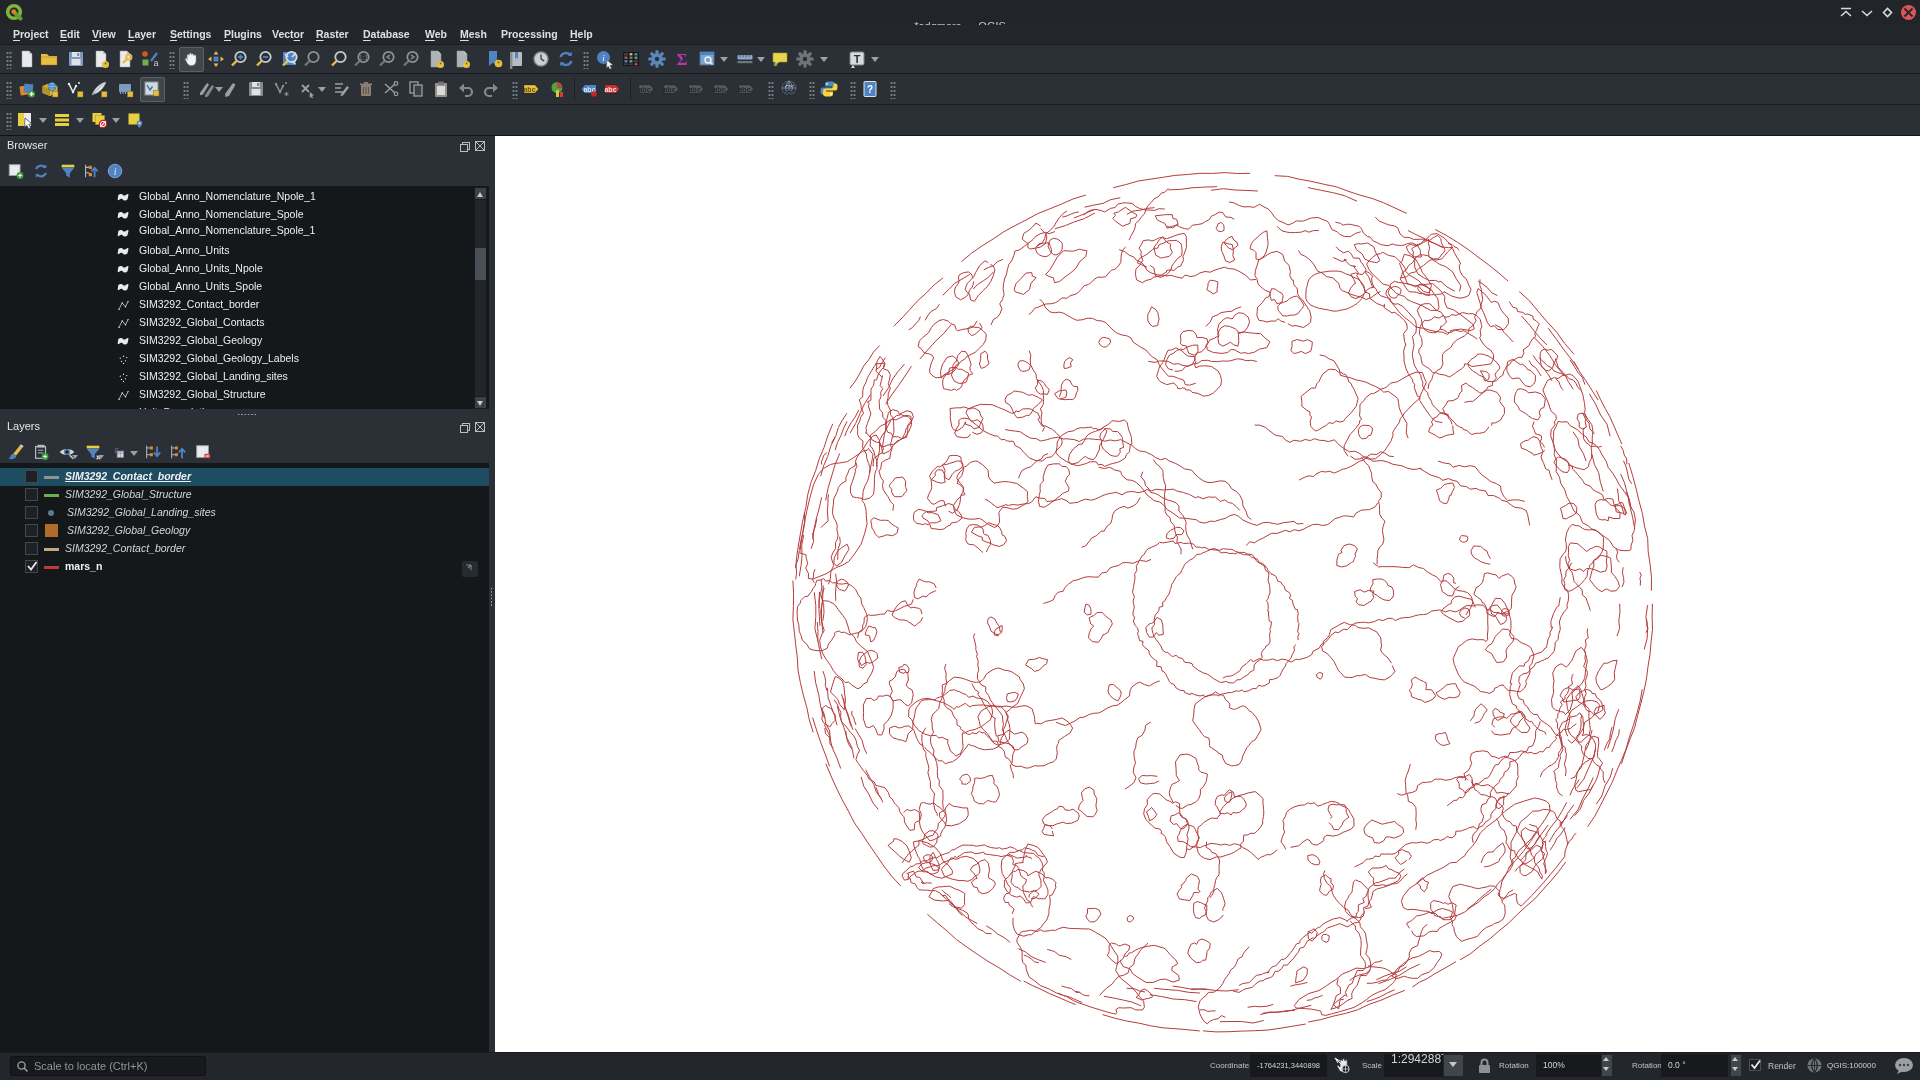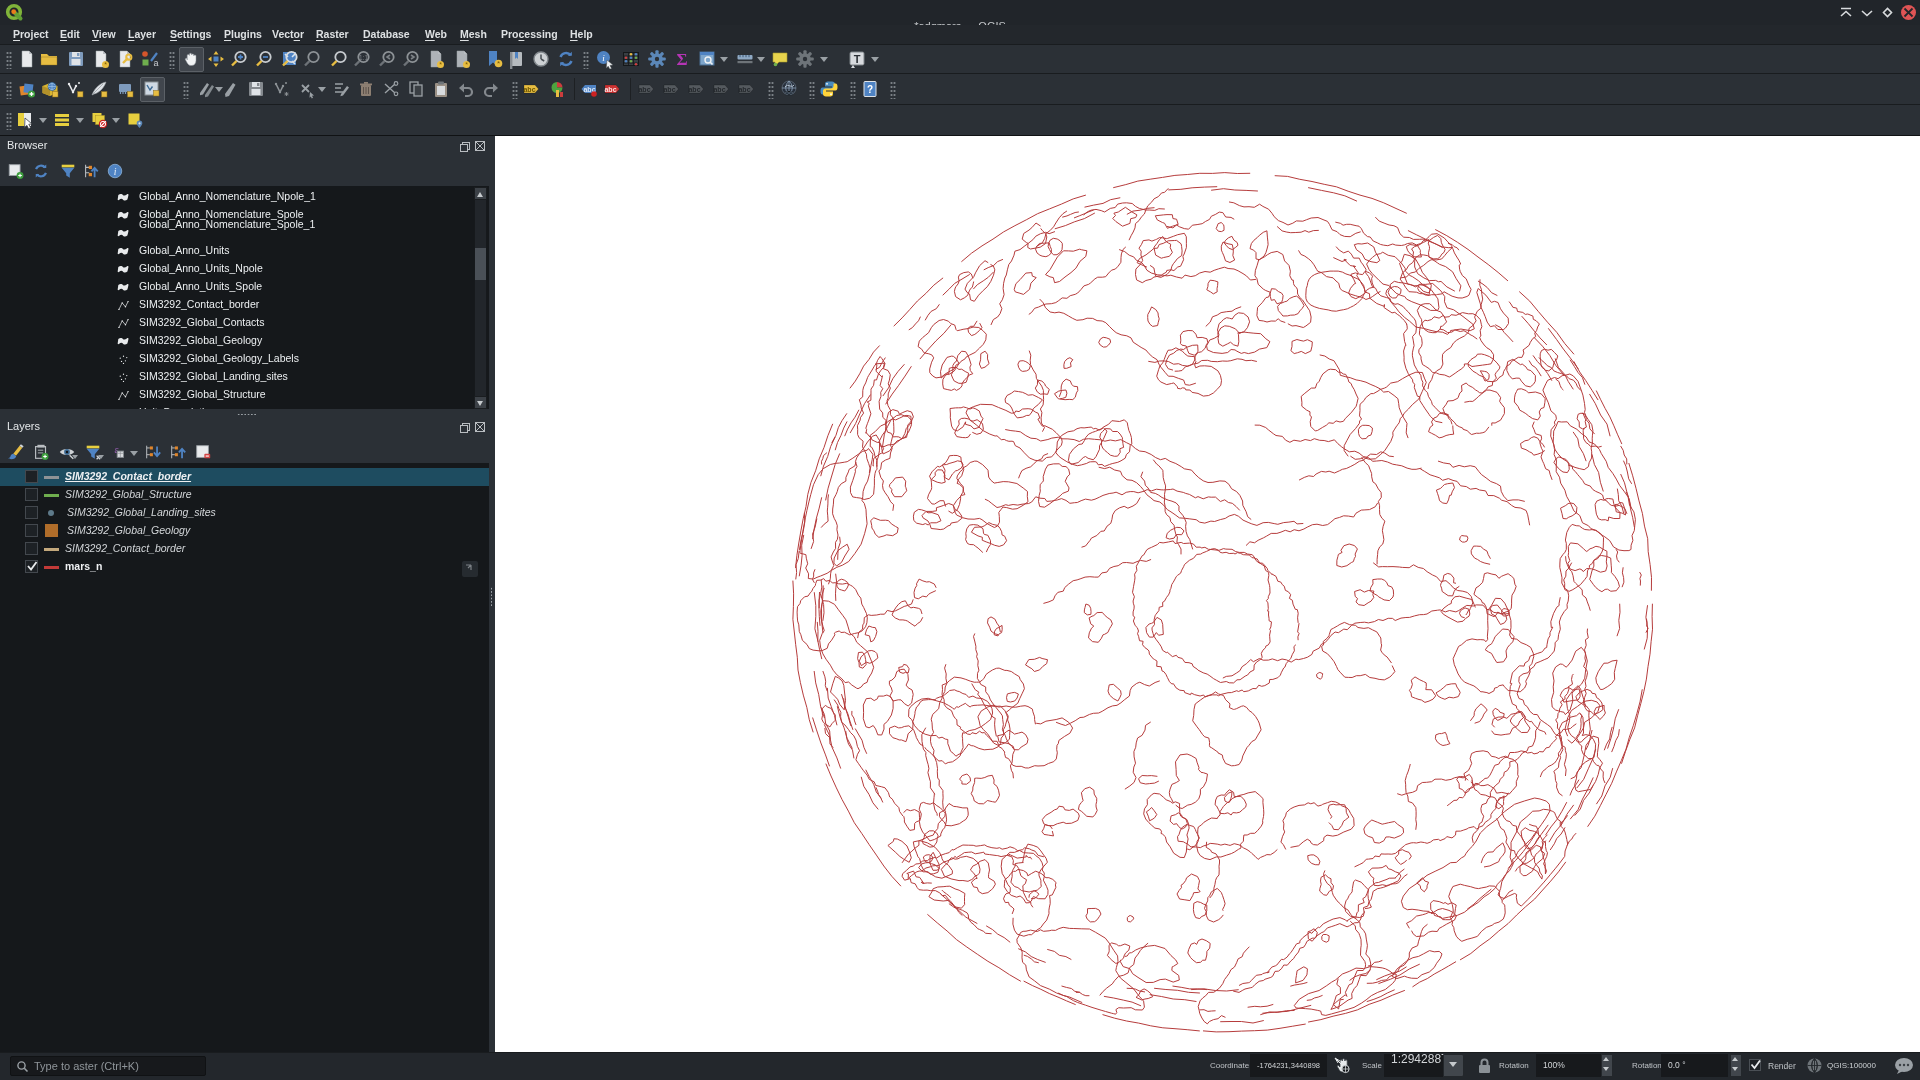--- a/index.html
+++ b/index.html
@@ -478,21 +478,21 @@
         <path d="M2,6 C5,3.5 8,4.5 9,6 C10,7.5 13,7.5 15,5.5 C17,4 18,5 17.5,7 L16,13 C13,15.5 10,14.5 9,13 C8,11.5 5,11.5 3.5,13.5 C2,15 0.5,14 1.2,12 Z" fill="#e8eaec"></path>
       </svg></div>
 <div class="titem" style="left:139px;top:54px">Global_Anno_Nomenclature_Npole_1</div>
 <div class="abs" style="left:117px;top:72px;width:14px;height:14px;overflow:hidden"><svg width="13" height="13" viewBox="0 0 20 20">
         <path d="M2,6 C5,3.5 8,4.5 9,6 C10,7.5 13,7.5 15,5.5 C17,4 18,5 17.5,7 L16,13 C13,15.5 10,14.5 9,13 C8,11.5 5,11.5 3.5,13.5 C2,15 0.5,14 1.2,12 Z" fill="#e8eaec"></path>
       </svg></div>
 <div class="titem" style="left:139px;top:72px">Global_Anno_Nomenclature_Spole</div>
 <div class="abs" style="left:117px;top:90px;width:14px;height:14px;overflow:hidden"><svg width="13" height="13" viewBox="0 0 20 20">
         <path d="M2,6 C5,3.5 8,4.5 9,6 C10,7.5 13,7.5 15,5.5 C17,4 18,5 17.5,7 L16,13 C13,15.5 10,14.5 9,13 C8,11.5 5,11.5 3.5,13.5 C2,15 0.5,14 1.2,12 Z" fill="#e8eaec"></path>
       </svg></div>
-<div class="titem" style="left:139px;top:82px">Global_Anno_Nomenclature_Spole_1</div>
+<div class="titem" style="left:139px;top:88px">Global_Anno_Nomenclature_Spole_1</div>
 <div class="abs" style="left:117px;top:108px;width:14px;height:14px;overflow:hidden"><svg width="13" height="13" viewBox="0 0 20 20">
         <path d="M2,6 C5,3.5 8,4.5 9,6 C10,7.5 13,7.5 15,5.5 C17,4 18,5 17.5,7 L16,13 C13,15.5 10,14.5 9,13 C8,11.5 5,11.5 3.5,13.5 C2,15 0.5,14 1.2,12 Z" fill="#e8eaec"></path>
       </svg></div>
 <div class="titem" style="left:139px;top:108px">Global_Anno_Units</div>
 <div class="abs" style="left:117px;top:126px;width:14px;height:14px;overflow:hidden"><svg width="13" height="13" viewBox="0 0 20 20">
         <path d="M2,6 C5,3.5 8,4.5 9,6 C10,7.5 13,7.5 15,5.5 C17,4 18,5 17.5,7 L16,13 C13,15.5 10,14.5 9,13 C8,11.5 5,11.5 3.5,13.5 C2,15 0.5,14 1.2,12 Z" fill="#e8eaec"></path>
       </svg></div>
 <div class="titem" style="left:139px;top:126px">Global_Anno_Units_Npole</div>
 <div class="abs" style="left:117px;top:144px;width:14px;height:14px;overflow:hidden"><svg width="13" height="13" viewBox="0 0 20 20">
         <path d="M2,6 C5,3.5 8,4.5 9,6 C10,7.5 13,7.5 15,5.5 C17,4 18,5 17.5,7 L16,13 C13,15.5 10,14.5 9,13 C8,11.5 5,11.5 3.5,13.5 C2,15 0.5,14 1.2,12 Z" fill="#e8eaec"></path>
@@ -1103,21 +1103,21 @@
 <path d="M1125.2,789.0 L1129.9,785.9 L1134.1,782.4 L1136.0,777.5 L1133.2,772.3 L1133.8,767.1 L1135.5,763.2 L1134.1,756.9 L1133.9,751.6 L1135.7,747.3 L1136.2,742.9 L1137.6,738.0 L1142.1,735.3 L1145.0,730.1 L1145.5,725.4 L1150.4,722.2"></path>
 </svg>
 </div>
 <div id="statusbar">
   <div class="abs" style="left:0;top:0;width:1920px;height:1px;background:#191c1f"></div>
   <div class="abs" style="left:10px;top:4px;width:196px;height:20px;background:#17191c;border:1px solid #101214;border-radius:2px"></div>
   <svg class="abs" style="left:16px;top:8px" width="13" height="13" viewBox="0 0 13 13">
     <circle cx="5.5" cy="5.5" r="3.6" fill="none" stroke="#9aa0a5" stroke-width="1.4"></circle>
     <path d="M8.3,8.3 L11.5,11.5" stroke="#9aa0a5" stroke-width="1.6"></path>
     </svg>
-  <div class="abs" style="left:34px;top:8px;color:#8f959a;font-size:11px">Type to aster (Ctrl+K)</div>
+  <div class="abs" style="left:34px;top:8px;color:#8f959a;font-size:11px">Scale to locate (Ctrl+K)</div>
 
   <div class="stext" style="left:1210px;top:9px">Coordinate</div>
   <div class="abs" style="left:1250px;top:2px;width:77px;height:23px;background:#17191c"></div>
   <div class="abs" style="left:1250px;top:9px;width:77px;text-align:center;color:#d2d5d8;font-size:7.5px">-1764231,3440898</div>
   <svg class="abs" style="left:1333px;top:4px" width="20" height="20" viewBox="0 0 20 20">
     <path d="M7,11 V5 a1.2,1.2 0 0 1 2.4,0 V4 a1.2,1.2 0 0 1 2.4,0 v1 a1.2,1.2 0 0 1 2.4,0 v6 c0,3-1.6,5-4.4,5 c-2,0-3-1-3.8-2.4 l-1.6-2.8 c-0.6-1,0.7-1.9,1.5-1 z" fill="#e7eaec" stroke="#3a3f44" stroke-width="0.8"></path>
     <path d="M2,2 l5,3 M2,2 l3,5 M2,2 l6,6" stroke="#e7eaec" stroke-width="1"></path>
     <circle cx="12.5" cy="13" r="3.6" fill="#15181b" stroke="#cfd3d6" stroke-width="1"></circle>
     <path d="M12.5,9.4 v7.2 M8.9,13 h7.2" stroke="#cfd3d6" stroke-width="0.8"></path>
     </svg>

